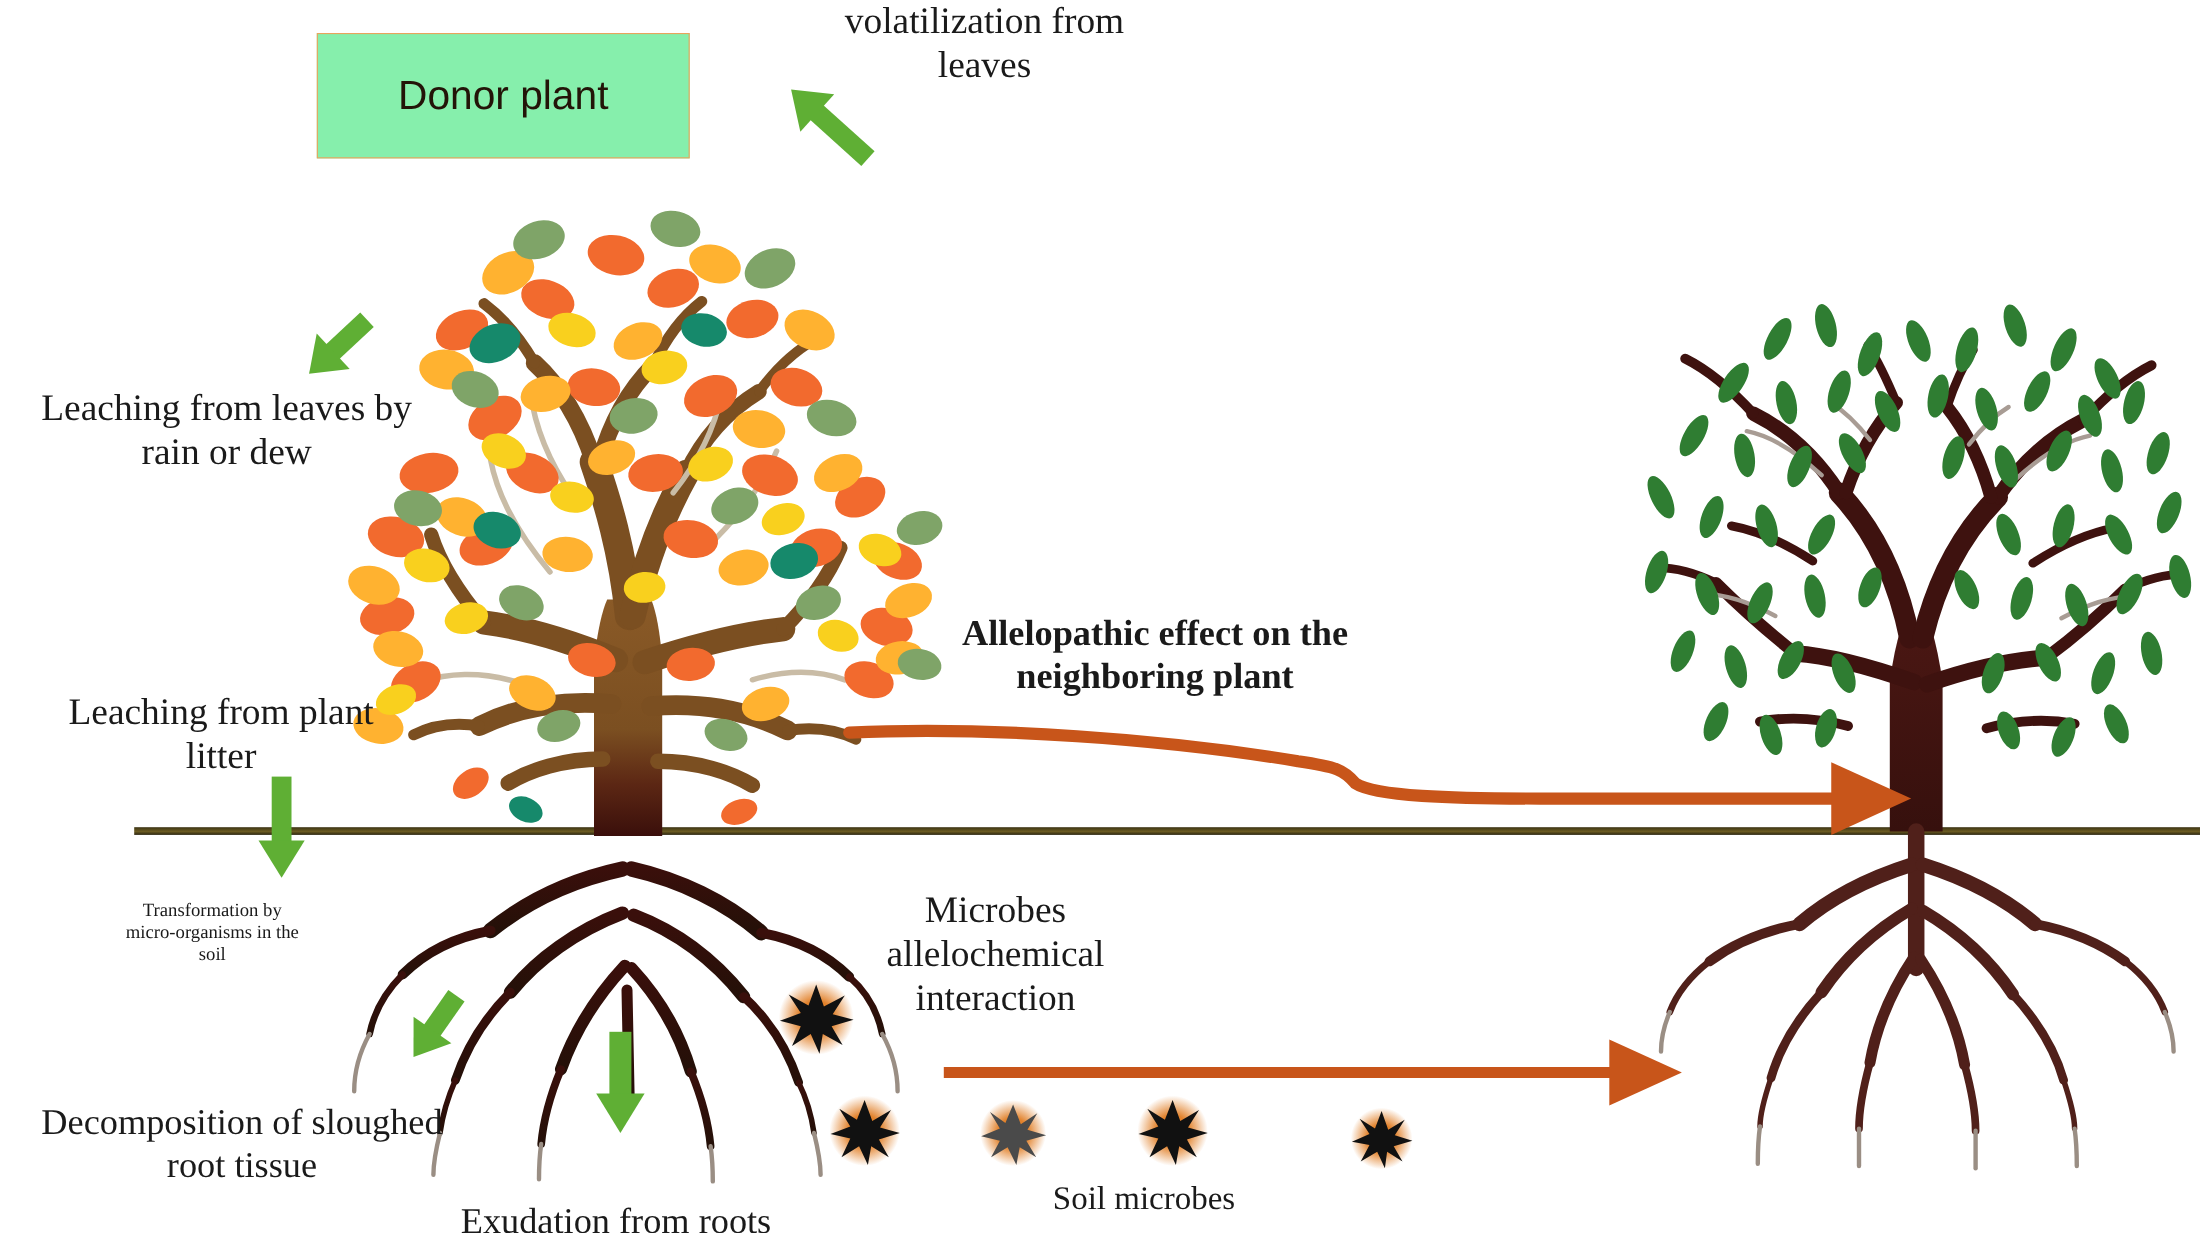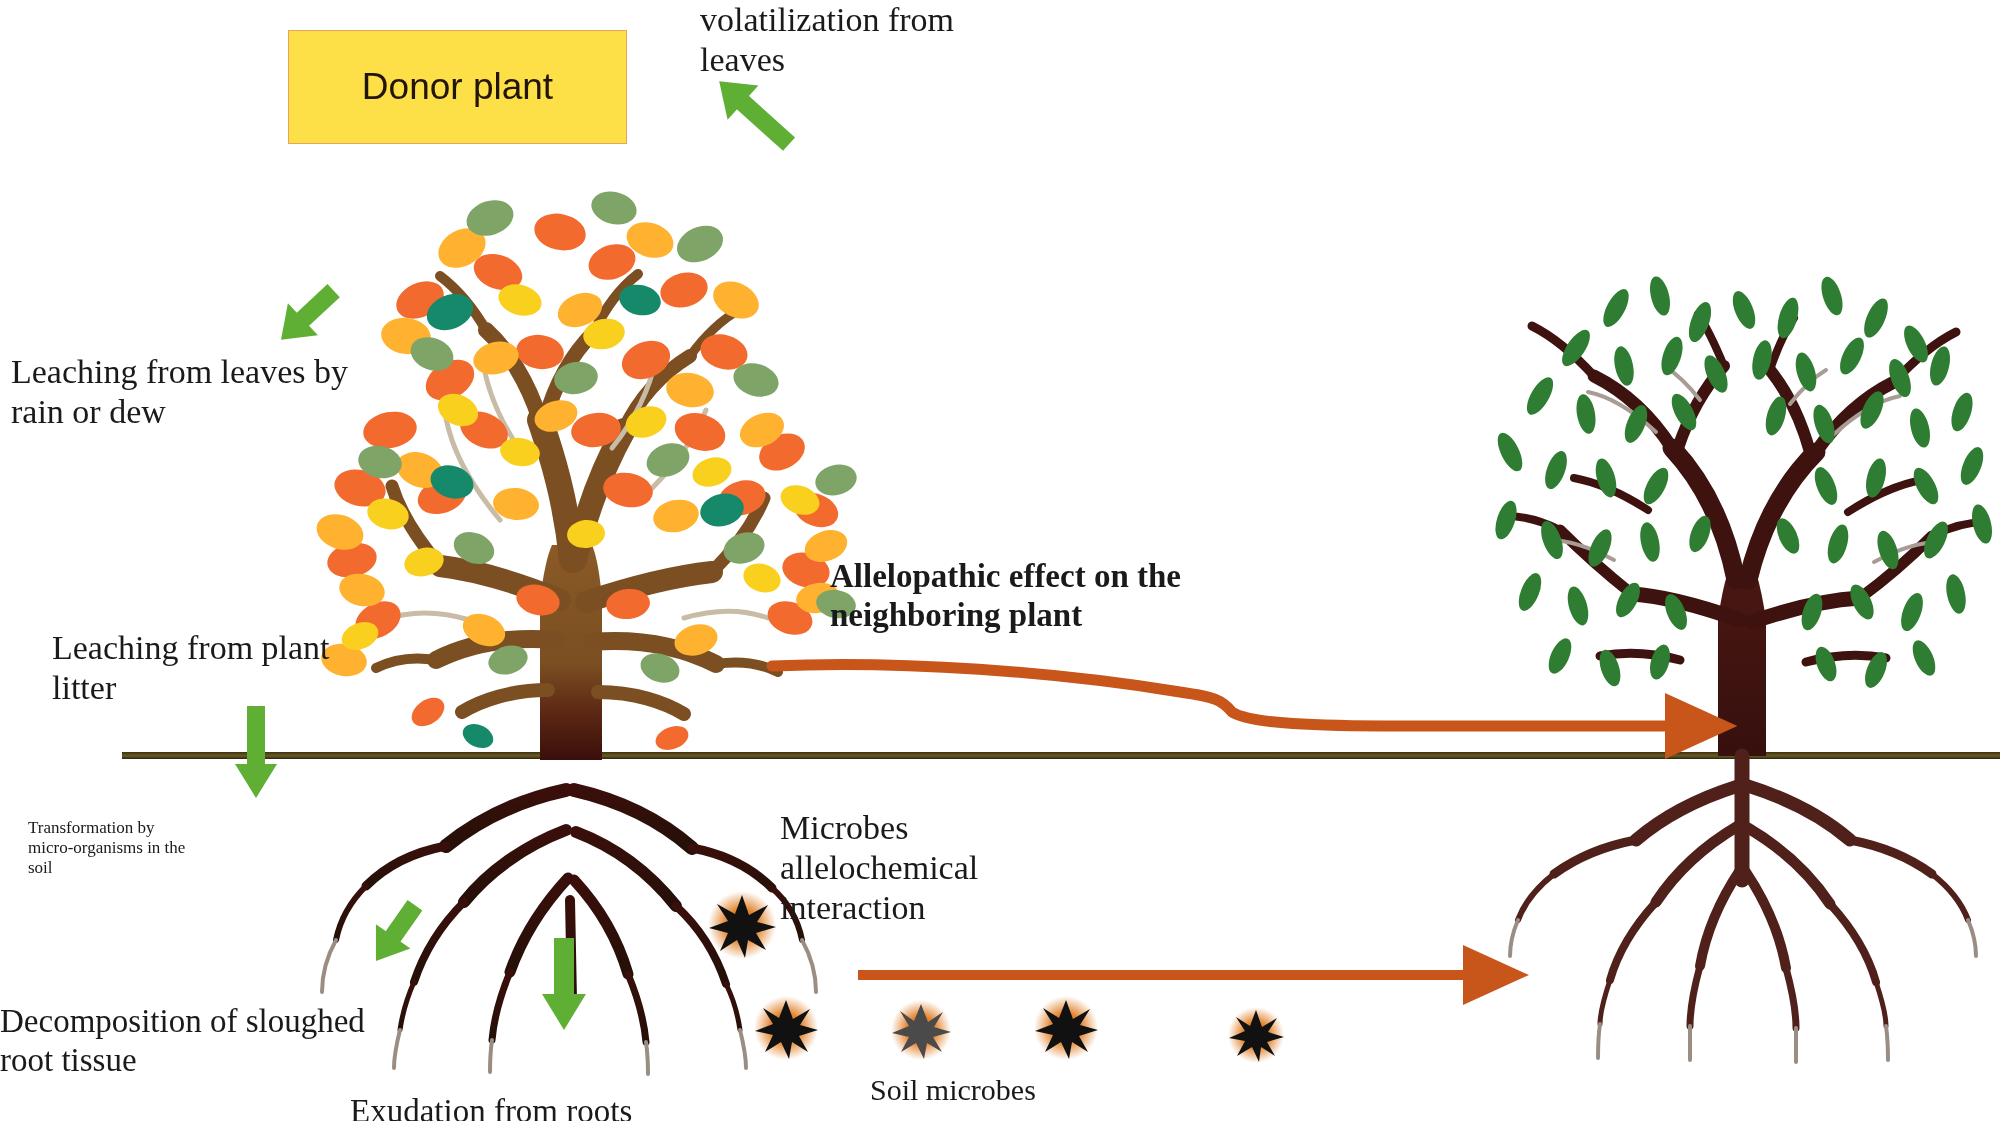--- a/index.html
+++ b/index.html
@@ -12,27 +12,28 @@
     position: relative;
     width: 2000px;
     height: 1121px;
     background: #ffffff;
     overflow: hidden;
     font-family: "Liberation Serif", "DejaVu Serif", serif;
   }
   .lbl {
     position: absolute;
     color: #1a1a1a;
+    text-align: center;
     line-height: 1.18;
     white-space: pre-line;
     font-family: "Liberation Serif", "DejaVu Serif", serif;
   }
   .box {
     position: absolute;
-    background: #fde047;
+    background: #86efac;
     border: 1px solid #E8A45C;
     display: flex;
     align-items: center;
     justify-content: center;
     color: #231408;
     font-family: "Liberation Sans", "DejaVu Sans", sans-serif;
     font-size: 37px;
   }
   .svglayer {
     position: absolute;
@@ -420,21 +421,21 @@
       </g>
     </g>
   </svg>
 
   <div class="lbl" style="left:700px; top:0px; width:390px; font-size:34px;">volatilization from
 leaves</div>
 
   <div class="lbl" style="left:0px; top:352px; width:390px; font-size:34px;margin-left:11px;">Leaching from leaves by
 rain or dew</div>
 
-  <div class="lbl" style="left:52px; top:628px; width:330px; font-size:34px;">Leaching from plant
+  <div class="lbl" style="left:36px; top:628px; width:330px; font-size:34px;">Leaching from plant
 litter</div>
 
   <div class="lbl" style="left:28px; top:818px; width:330px; font-size:17px;">Transformation by
 micro-organisms in the
 soil</div>
 
   <div class="lbl" style="left:0px; top:1002px; width:440px; font-size:33px;">Decomposition of sloughed
 root tissue</div>
 
   <div class="lbl" style="left:350px; top:1078px; width:420px; font-size:33px;margin-top:14px;">Exudation from roots</div>

